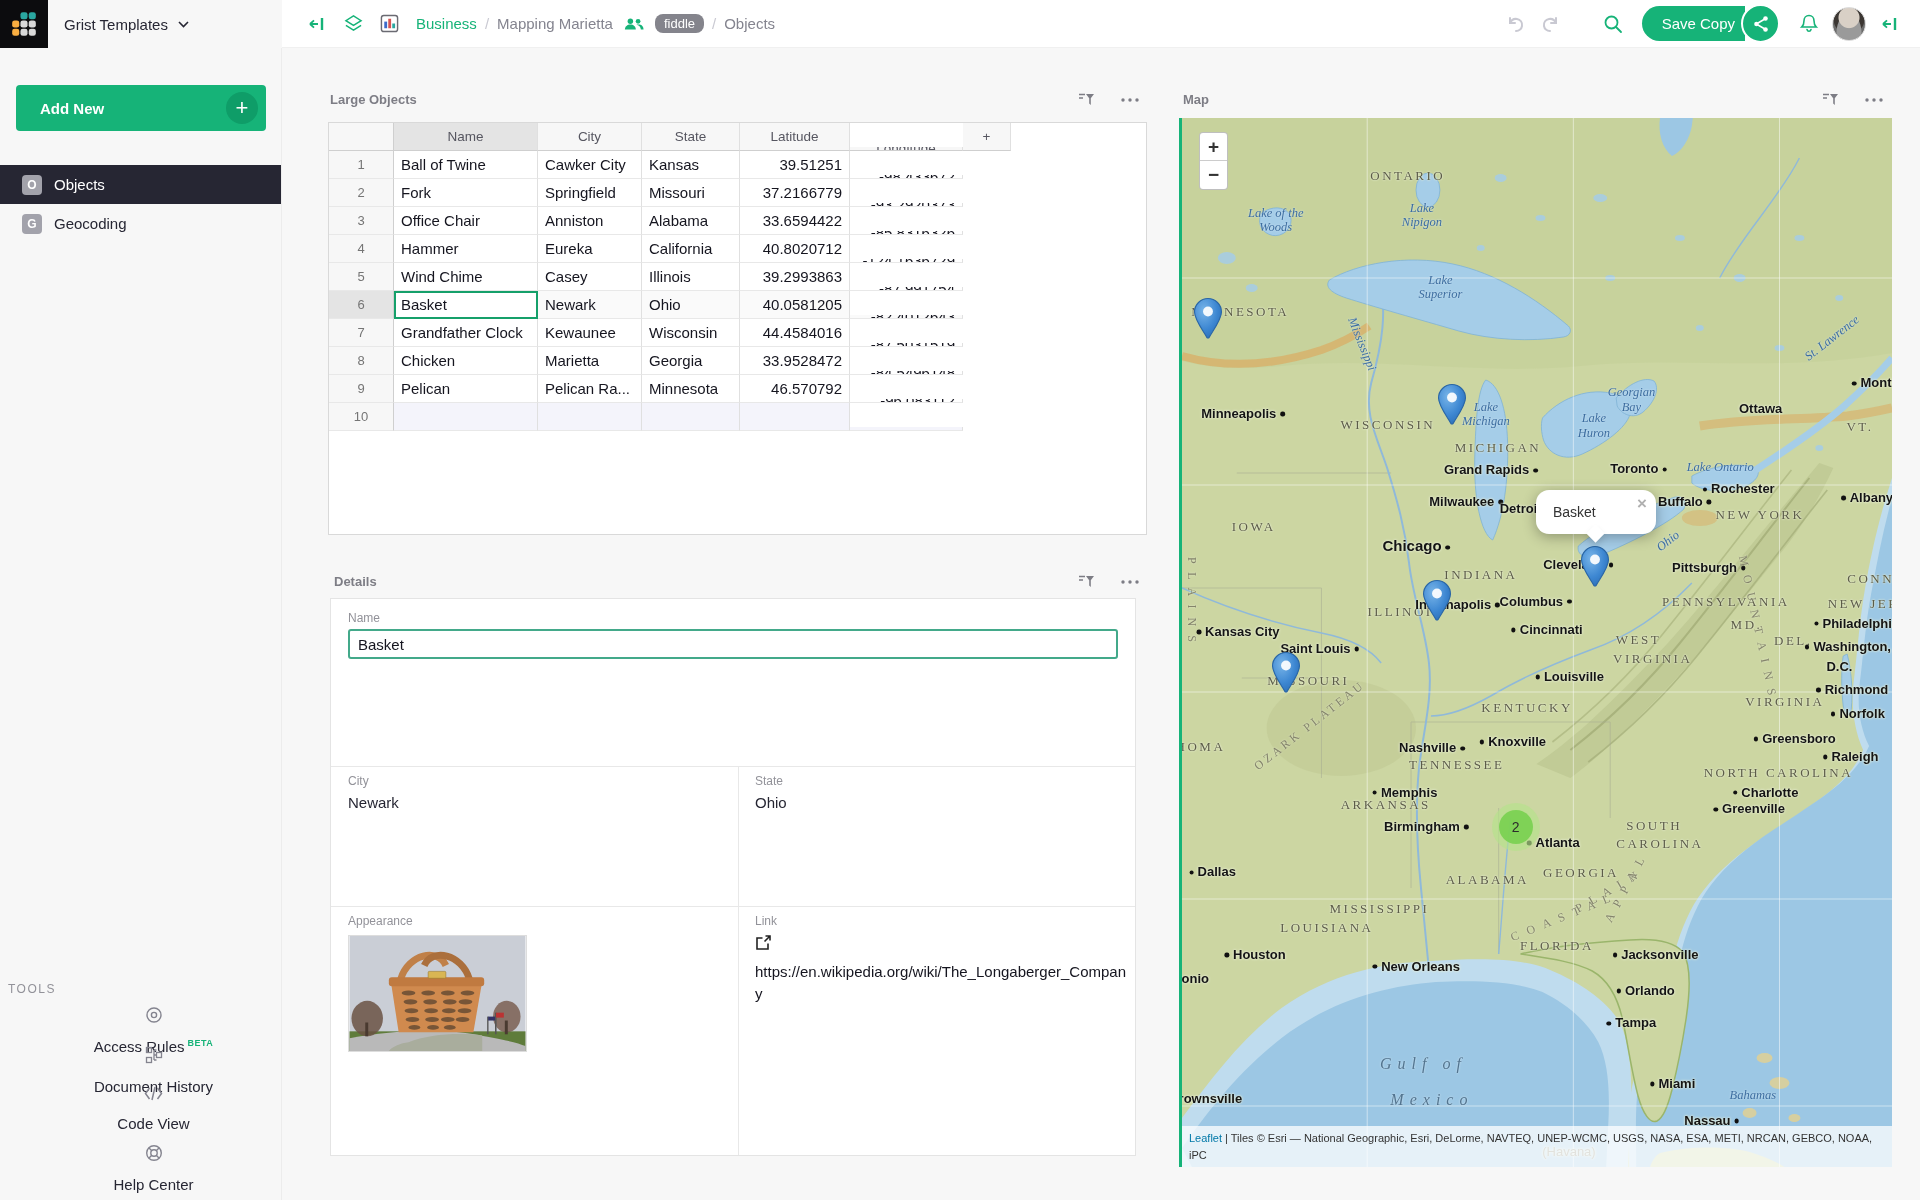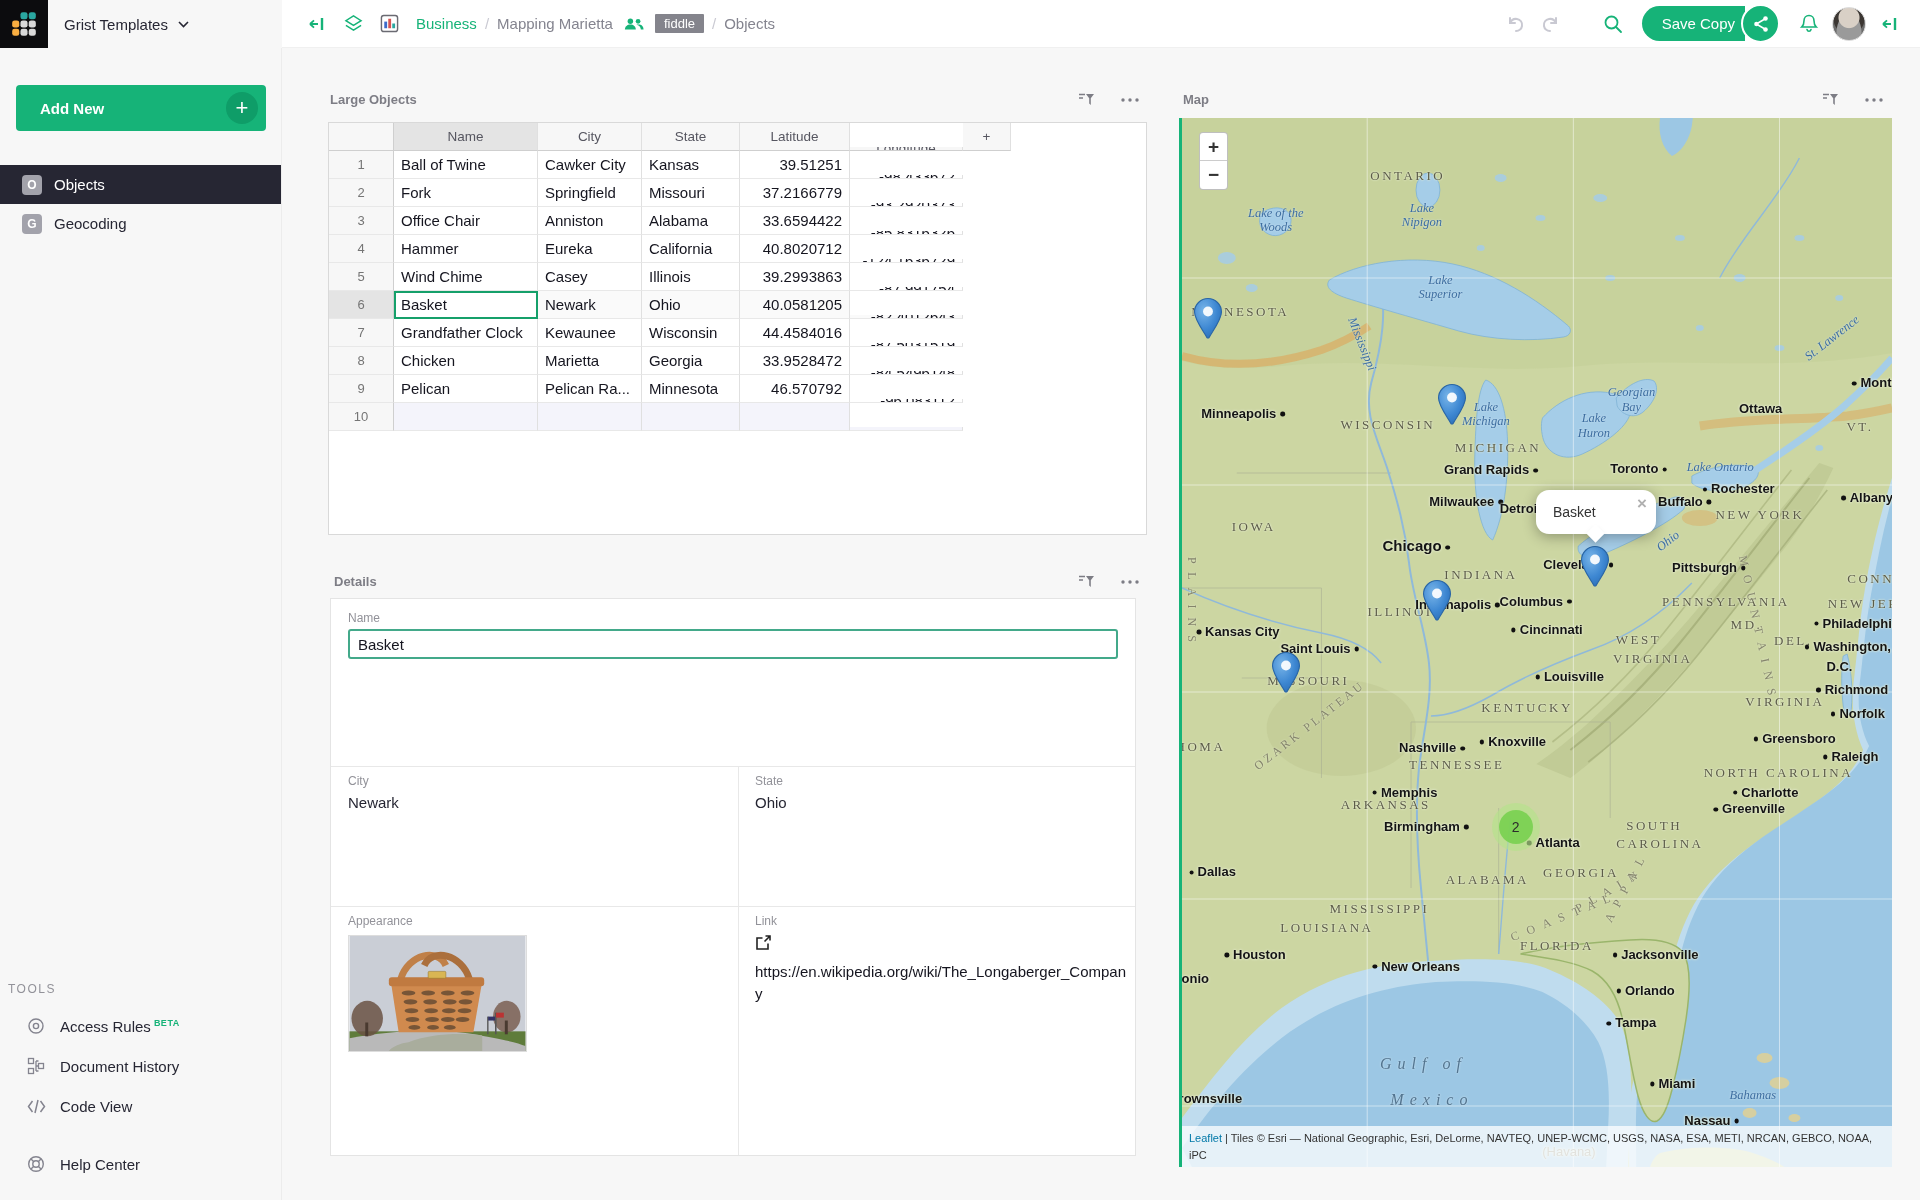--- a/index.html
+++ b/index.html
@@ -12,21 +12,21 @@
   .tb-left { width:282px; background:#f7f7f7; display:flex; align-items:center; flex:none; }
   .logo { width:48px; height:48px; background:#0c0c0e; display:flex; align-items:center; justify-content:center; flex:none; cursor:pointer; }
   .ws { display:flex; align-items:center; gap:10px; margin-left:16px; cursor:pointer; }
   .ws-name { font-size:15px; color:#262633; }
   .tb-main { flex:1; background:#ffffff; border-bottom:1px solid #f0f0f0; display:flex; align-items:center; padding:0 18px 0 22px; gap:10px; }
   .tbi { width:26px; height:26px; display:flex; align-items:center; justify-content:center; flex:none; cursor:pointer; }
   .crumbs { display:flex; align-items:center; gap:8px; font-size:15px; margin-left:4px; }
   .crumb-site { color:#16b378; text-decoration:none; cursor:pointer; }
   .crumb-sep { color:#c9c9d2; }
   .crumb-doc, .crumb-page { color:#84848f; cursor:pointer; }
-  .badge { background:#84848c; color:#fff; font-size:13px; padding:2px 9px; border-radius:1px; }
+  .badge { background:#84848c; color:#fff; font-size:13px; padding:2px 9px; border-radius:8px; }
   .spacer { flex:1; }
   .save-wrap { display:flex; align-items:center; margin:0 6px; }
   .save-copy { height:35px; background:#16b378; color:#fff; font-size:15px; border:none; border-radius:18px 0 0 18px; padding:0 10px 0 20px; cursor:pointer; font-family:inherit; }
   .share-btn { width:39px; height:39px; border-radius:50%; background:#16b378; border:2px solid #fff; margin-left:-4px; display:flex; align-items:center; justify-content:center; cursor:pointer; }
   .avatar { width:34px; height:34px; border-radius:50%; flex:none; cursor:pointer;
     background:
       radial-gradient(circle at 50% 30%, #d9d0c6 0 10px, transparent 11px),
       radial-gradient(ellipse at 50% 78%, #9a9a9a 0 12px, transparent 13px),
       radial-gradient(circle at 50% 34%, #3c3733 0 15px, #6b6b6b 16px);
     border:1px solid #ddd; }
@@ -34,21 +34,21 @@
   
   .sidebar { position:absolute; left:0; top:48px; width:282px; height:1152px; background:#f7f7f7; border-right:1px solid #ececec; }
   .add-new { margin:37px 16px 0 16px; width:250px; height:46px; background:#16b378; border:none; border-radius:4px; color:#fff; font-size:15px; font-weight:bold; font-family:inherit; display:flex; align-items:center; justify-content:space-between; padding:0 8px 0 24px; cursor:pointer; }
   .plus-circ { width:32px; height:32px; border-radius:50%; background:#0f9d68; color:#fff; font-size:22px; font-weight:normal; display:flex; align-items:center; justify-content:center; }
   .pages { margin-top:34px; }
   .page-item { height:39px; display:flex; align-items:center; gap:12px; padding-left:22px; font-size:15px; color:#262633; cursor:pointer; }
   .page-item.active { background:#262633; color:#fff; }
   .page-ic { width:20px; height:20px; border-radius:4px; background:#a2a2ab; color:#fff; font-size:12px; font-weight:bold; display:flex; align-items:center; justify-content:center; }
   .tools { position:absolute; left:0; right:0; bottom:16px; }
   .tools-title { padding-left:8px; font-size:12px; letter-spacing:1.5px; color:#929299; margin-bottom:10px; }
-  .tool-item { height:40px; display:flex; align-items:center; gap:14px; padding-left:26px; font-size:15px; color:#262633; cursor:pointer; }
+  .tool-item { height:40px; display:flex; align-items:center; gap:14px; padding-left:26px; font-size:15px; color:#262633; cursor:pointer;flex-direction:column; }
   .tool-gap { height:18px; }
   .beta { color:#16b378; font-size:9px; font-weight:bold; vertical-align:super; margin-left:3px; letter-spacing:.5px; }
   .tool-ic { width:20px; display:flex; justify-content:center; color:#84848f; }
 
   
   .ptitle { position:absolute; font-size:13px; font-weight:bold; color:#7d7d85; }
   .picons { position:absolute; display:flex; gap:26px; align-items:center; color:#7d7d85; }
   .picon { cursor:pointer; display:flex; align-items:center; }
 
   

